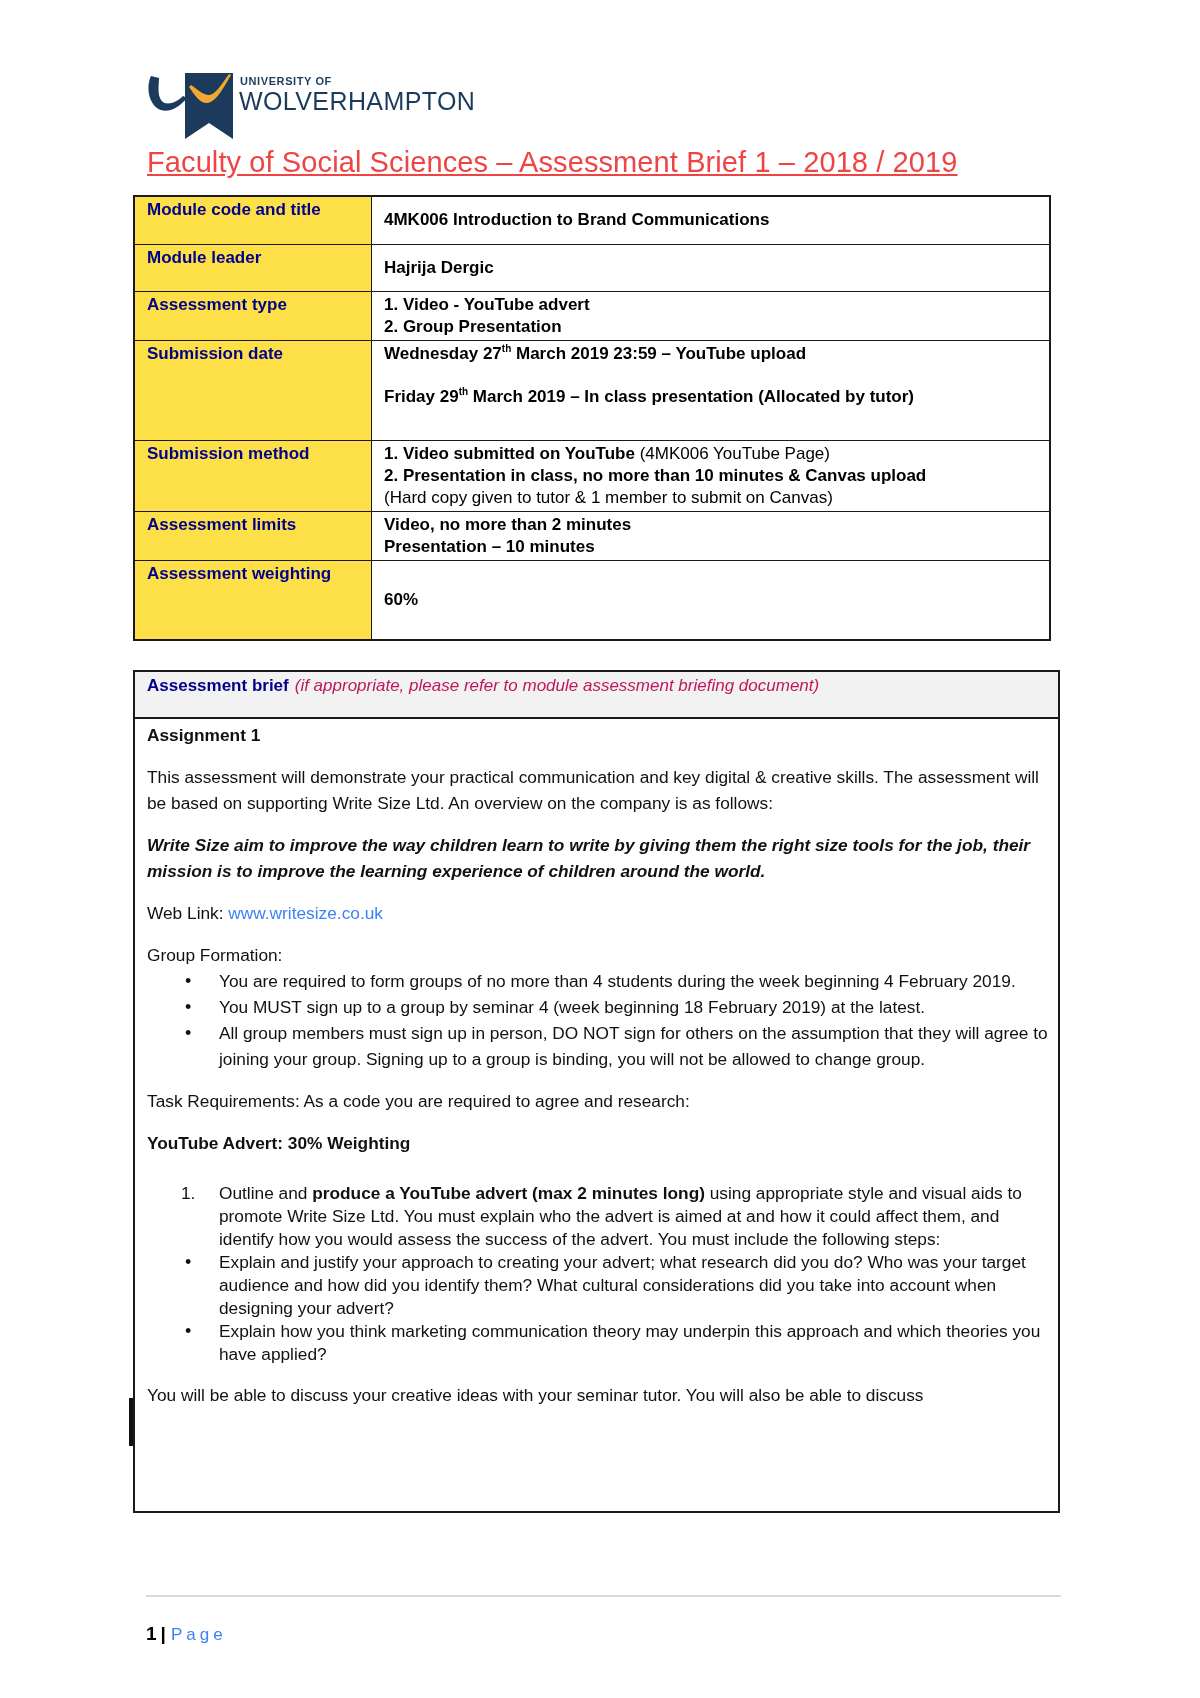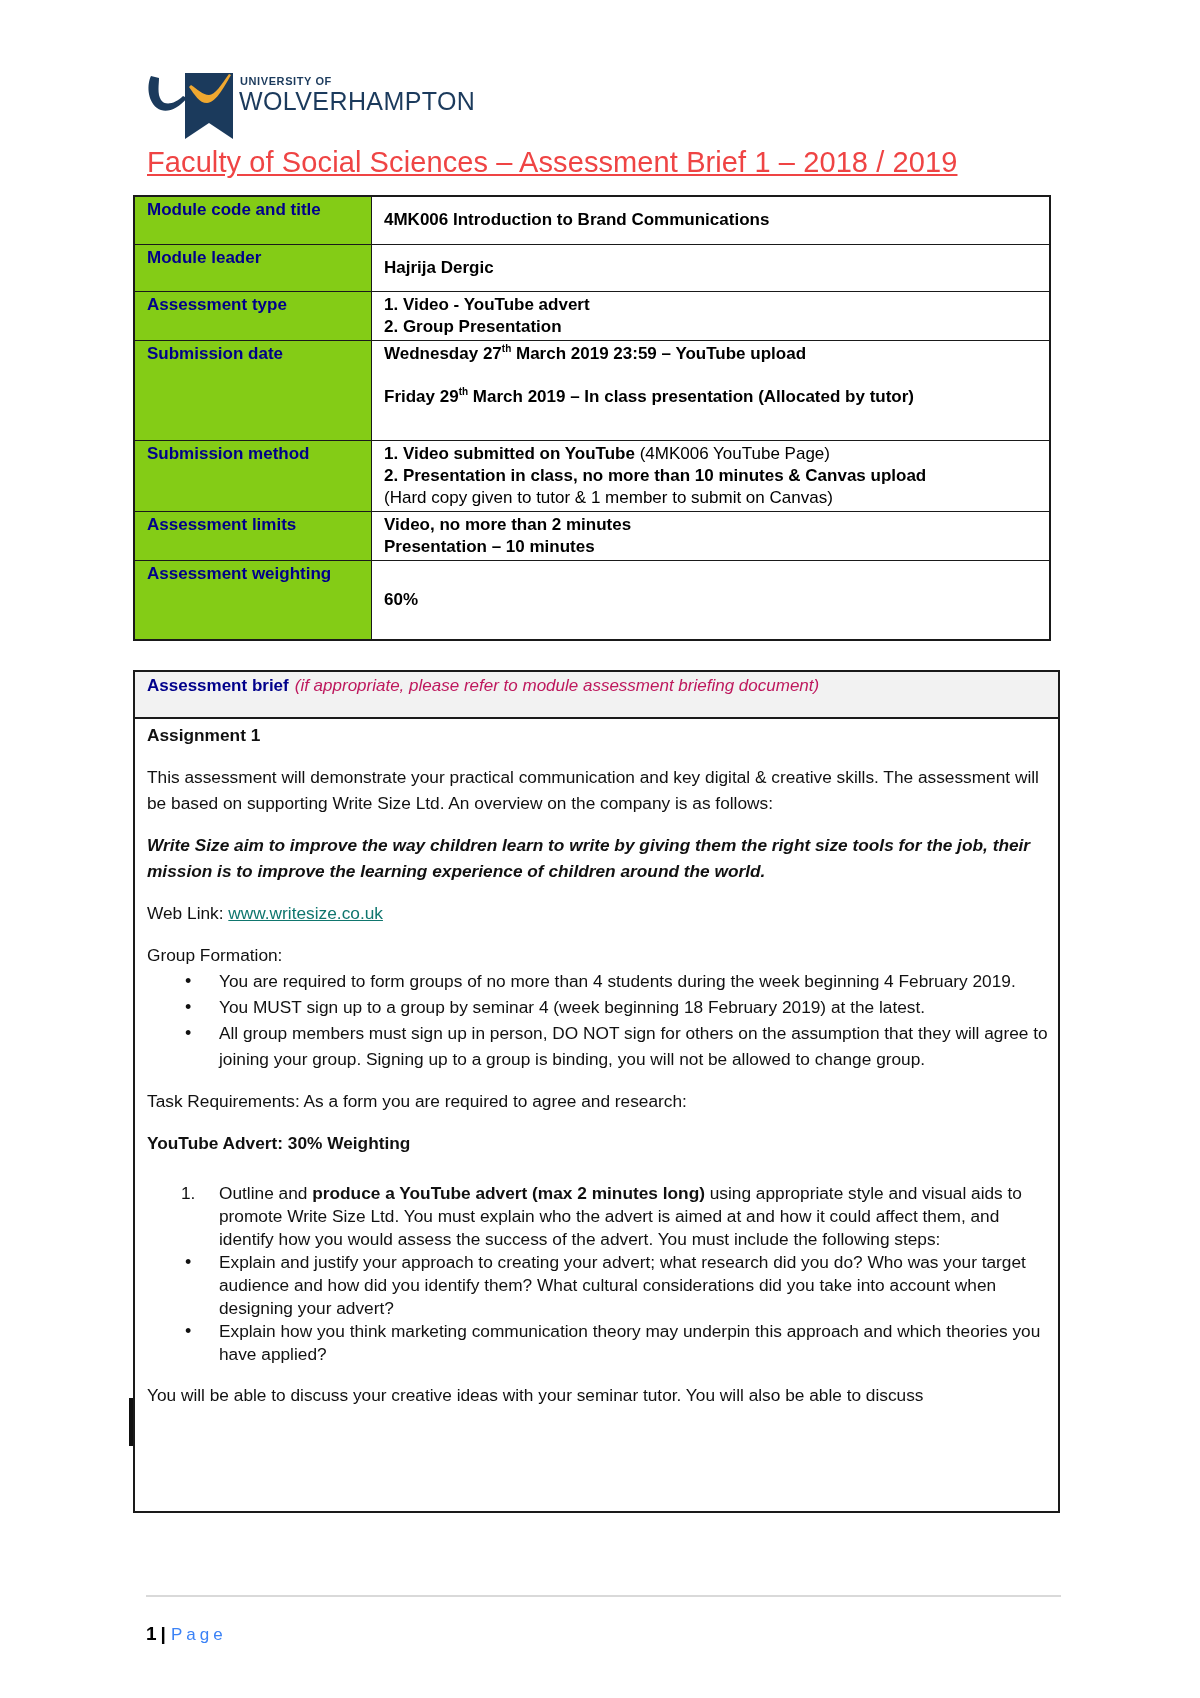--- a/index.html
+++ b/index.html
@@ -17,38 +17,38 @@
                    color:#1b3a5c; }
 
   #doc-title { left:147px; top:146px; font-size:29px; color:#ef4444; text-decoration:underline;
                letter-spacing:0.1px; white-space:nowrap; }
 
   
   #info-table { left:133px; top:195px; width:918px; border-collapse:collapse;
                 border:2px solid #1a1a1a; table-layout:fixed; }
   #info-table td { border:1.5px solid #1a1a1a; vertical-align:top; padding:2px 8px 2px 12px;
                    font-size:17px; line-height:22px; }
-  #info-table td.lbl { background:#84cc16; color:#00008b; font-weight:bold; width:216px; }
+  #info-table td.lbl { background:#fde047; color:#00008b; font-weight:bold; width:216px; }
   #info-table td.val { font-weight:bold; color:#000; }
   #info-table td.val .n { font-weight:normal; }
   #info-table td.val .it { font-style:italic; }
   #info-table td.val.mid { vertical-align:middle; }
   sup { font-size:10px; line-height:0; }
 
   
   #brief-box { left:133px; top:670px; width:927px; height:843px; border:2px solid #1a1a1a; box-sizing:border-box; }
   #brief-head { position:absolute; left:0; top:0; right:0; height:47px; background:#f2f2f2;
                 border-bottom:2.5px solid #1a1a1a; padding:4px 12px; box-sizing:border-box; font-size:17px; }
   #brief-head .b { color:#00008b; font-weight:bold; }
   #brief-head .i { font-style:italic; color:#be185d; margin-left:6px; }
   #brief-body { position:absolute; left:12px; top:50px; right:10px; font-size:17.3px; line-height:26px; color:#111; }
   #brief-body p { margin:0; }
   .bold { font-weight:bold; }
   .bi { font-weight:bold; font-style:italic; }
-  .link { color:#0f766e; text-decoration:underline; }
+  .link { color:#3b82f6; }
   .bul { position:relative; padding-left:72px; }
   .bul::before { content:"\2022"; position:absolute; left:38px; top:0; font-size:18px; }
   .num { position:relative; padding-left:72px; }
   .num .nm { position:absolute; left:34px; top:0; }
   .tight { line-height:23px; }
   #change-bar { left:129px; top:1398px; width:4px; height:48px; background:#111; }
 
   
   #footer-line { left:146px; top:1595px; width:915px; height:2px; background:#d9d9d9; }
   #footer { left:146px; top:1623px; font-size:19px; white-space:nowrap; }
@@ -131,21 +131,21 @@
     <p style="height:16px"></p>
     <p class="bi">Write Size aim to improve the way children learn to write by giving them the right size tools for the job, their mission is to improve the learning experience of children around the world.</p>
     <p style="height:16px"></p>
     <p><span>Web Link: </span><span class="link">www.writesize.co.uk</span></p>
     <p style="height:16px"></p>
     <p>Group Formation:</p>
     <p class="bul">You are required to form groups of no more than 4 students during the week beginning 4 February 2019.</p>
     <p class="bul">You MUST sign up to a group by seminar 4 (week beginning 18 February 2019) at the latest.</p>
     <p class="bul">All group members must sign up in person, DO NOT sign for others on the assumption that they will agree to joining your group.  Signing up to a group is binding, you will not be allowed to change group.</p>
     <p style="height:16px"></p>
-    <p>Task Requirements:  As a form you are required to agree and research:</p>
+    <p>Task Requirements:  As a code you are required to agree and research:</p>
     <p style="height:16px"></p>
     <p class="bold">YouTube Advert: 30%  Weighting</p>
     <p style="height:26px"></p>
     <p class="num tight"><span class="nm">1.</span><span>Outline and </span><span class="bold">produce a YouTube advert (max 2 minutes long)</span><span> using appropriate style and visual aids to promote Write Size Ltd.  You must explain who the advert is aimed at and how it could affect them, and identify how you would assess the success of the advert. You must include the following steps:</span></p>
     <p class="bul tight">Explain and justify your approach to creating your advert; what research did you do? Who was your target audience and how did you identify them? What cultural considerations did you take into account when designing your advert?</p>
     <p class="bul tight">Explain how you think marketing communication theory may underpin this approach and which theories you have applied?</p>
     <p style="height:16px"></p>
     <p style="white-space:nowrap;overflow:hidden">You will be able to discuss your creative ideas with your seminar tutor. You will also be able to discuss</p>
   </div>
 </div>

